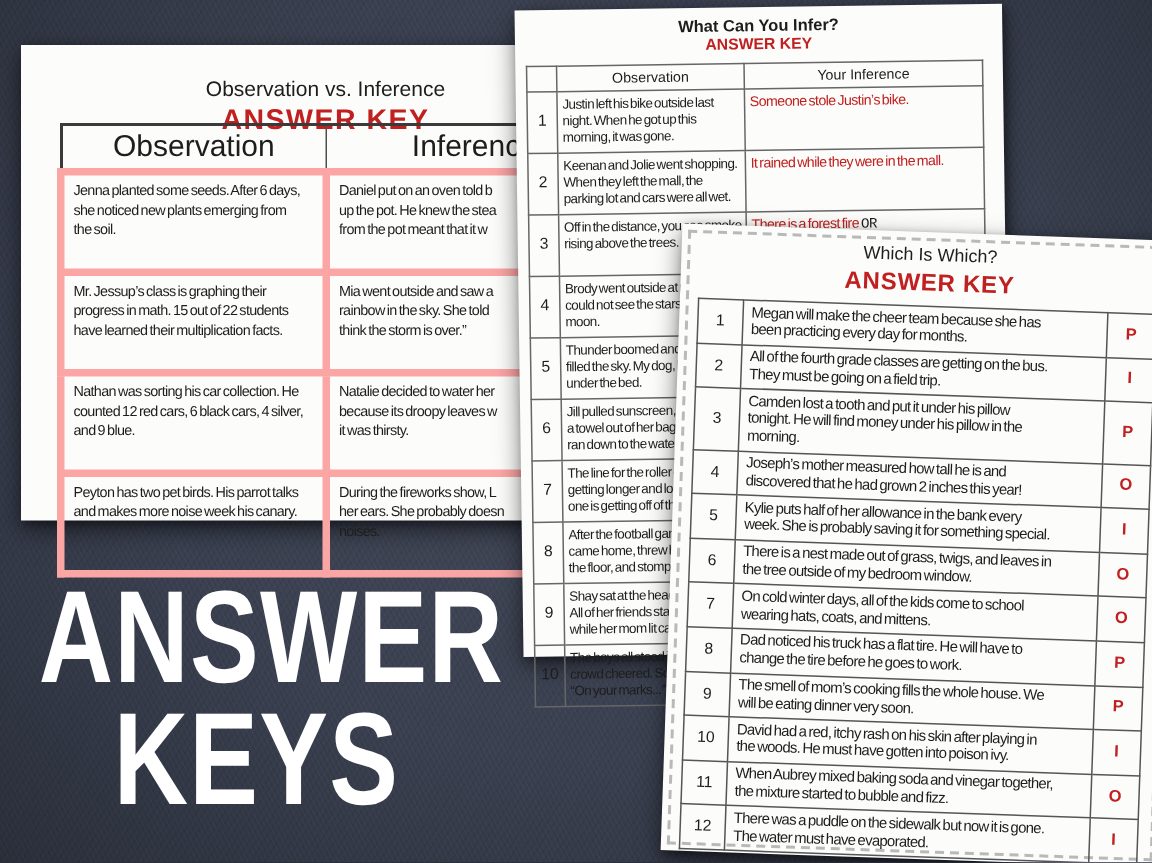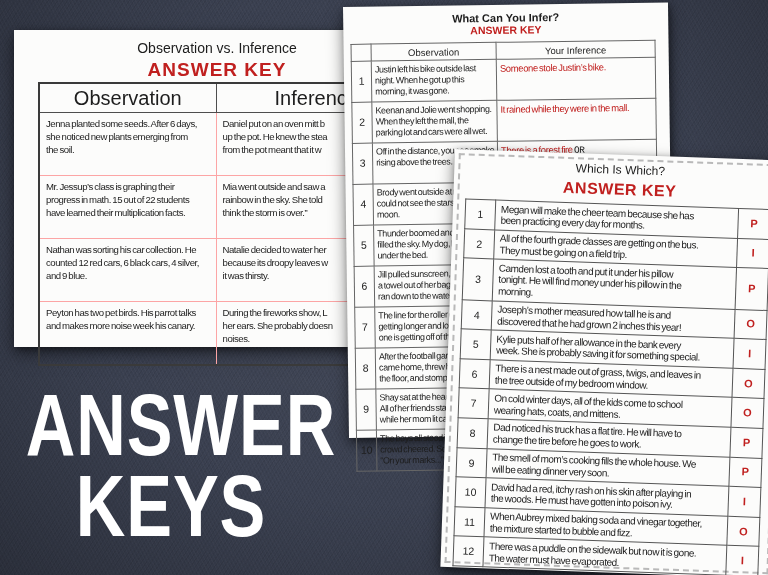--- a/index.html
+++ b/index.html
@@ -16,35 +16,35 @@
   .sheet{
     position:absolute;background:#fcfcfb;
     box-shadow:0 6px 16px rgba(0,0,0,0.5), 2px 2px 6px rgba(0,0,0,0.35);
   }
   .sheet-left{left:14px;top:30px;width:406px;height:317px;z-index:1;}
   .sheet-middle{left:343px;top:7px;width:325px;height:431px;z-index:2;transform:rotate(-0.8deg);transform-origin:top left;}
   .sheet-right{left:455px;top:149px;width:332px;height:418px;z-index:3;transform:rotate(2deg);transform-origin:top left;}
   .frame{position:absolute;inset:4px;border:2px dashed #b9b9b9;pointer-events:none;}
 
   .t-center{text-align:center;}
-  .lt-title{margin-top:10px;font-size:14px;color:#1d1d1d;}
+  .lt-title{margin-top:21px;font-size:14px;color:#1d1d1d;}
   .lt-ak{margin-top:3px;font-size:19px;font-weight:bold;letter-spacing:1px;color:var(--red);}
   .md-title{margin-top:7px;font-size:11px;font-weight:bold;}
   .md-ak{margin-top:0px;font-size:10.5px;font-weight:bold;color:var(--red);}
   .rt-title{margin-top:8px;font-size:12px;}
   .rt-ak{margin-top:4px;font-size:16px;font-weight:bold;letter-spacing:0.5px;color:var(--red);}
 
   table{border-collapse:collapse;table-layout:fixed;}
   td,th{overflow:hidden;}
 
   
   .lt-table{position:absolute;left:24px;top:52px;width:380px;border:2px solid #3a3a3a;}
   .lt-table th{border:1px solid #4e4e4e;height:26px;font-size:20px;font-weight:normal;text-align:center;}
   .lt-table td{
-    border:1px solid #fca5a5;height:52px;vertical-align:top;
+    border:5px solid #fca5a5;height:52px;vertical-align:top;
     padding:5px 6px;font-size:9.6px;line-height:1.35;
     letter-spacing:-0.45px;word-spacing:-0.8px;white-space:pre;
   }
   .lt-col-obs{width:177px;}
 
   
   .md-table{position:absolute;left:7px;top:37px;width:305px;border:1.5px solid #3f3f3f;}
   .md-table th{border:1px solid #666;height:14px;font-size:9.5px;font-weight:normal;text-align:center;padding:1px;}
   .md-table td{
     border:1px solid #666;height:34px;vertical-align:top;
@@ -99,21 +99,21 @@
         <tr>
           <th>Observation</th>
           <th>Inference</th>
         </tr>
       </thead>
       <tbody id="left-rows">
           <tr>
             <td class="obs">Jenna planted some seeds. After 6 days,
 she noticed new plants emerging from
 the soil.</td>
-            <td class="inf">Daniel put on an oven mitt b
+            <td class="inf">Daniel put on an oven told b
 up the pot. He knew the stea
 from the pot meant that it w</td>
           </tr>
           <tr>
             <td class="obs">Mr. Jessup’s class is graphing their
 progress in math. 15 out of 22 students
 have learned their multiplication facts.</td>
             <td class="inf">Mia went outside and saw a
 rainbow in the sky. She told
 think the storm is over.”</td>

